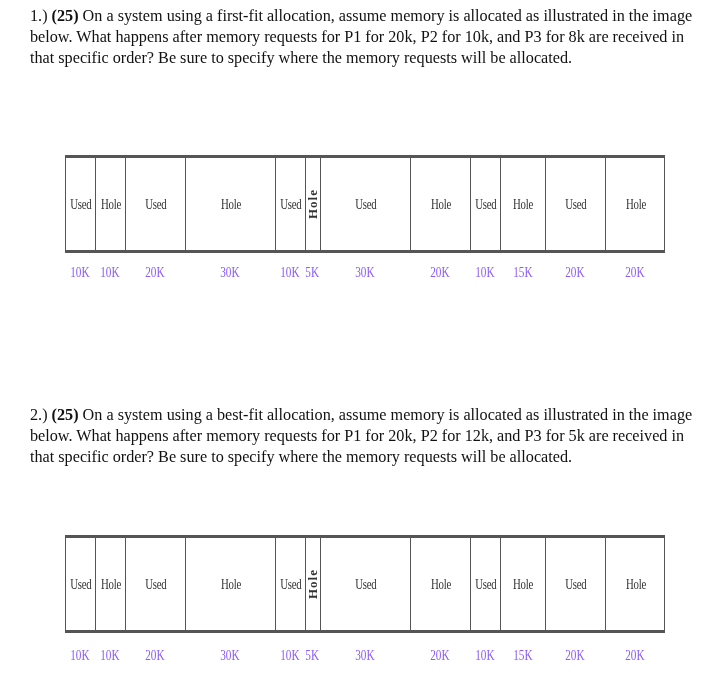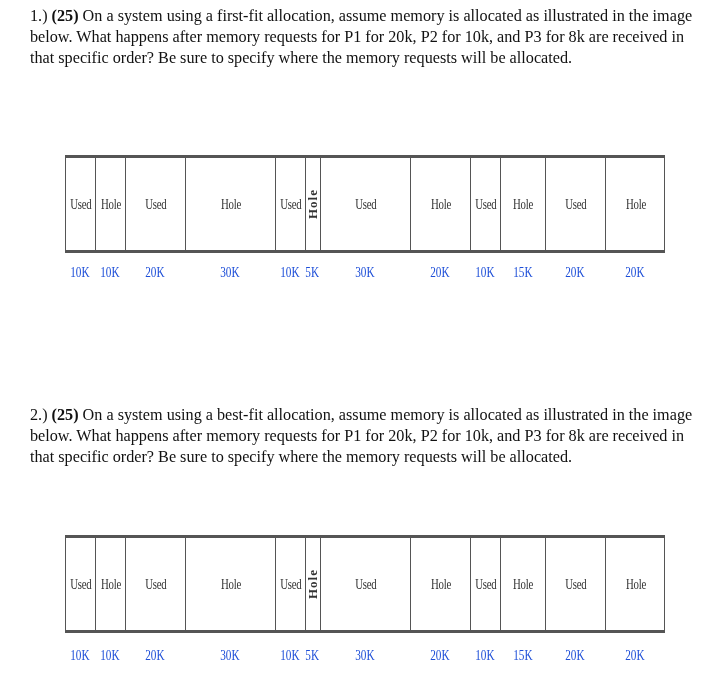--- a/index.html
+++ b/index.html
@@ -16,21 +16,21 @@
     #d2 { top: 535px; }
     .seg { position: absolute; top: 0; bottom: 0; border-right: 1.5px solid #555; box-sizing: border-box;
            display: flex; align-items: center; justify-content: center;
            font-size: 15px; color: #333; transform-origin: center; }
     .seg:last-child { border-right: none; }
     .seg .lbl { display: inline-block; transform: scaleX(0.72); white-space: nowrap; letter-spacing: -0.3px; }
     .seg .lbl.vert { transform: rotate(-90deg); font-weight: bold; letter-spacing: 1px; font-size: 13px; }
     .sizes { position: absolute; left: 65px; width: 600px; height: 20px; }
     #s1 { top: 264px; }
     #s2 { top: 647px; }
-    .size { position: absolute; top: 0; font-size: 15px; color: #1d4ed8; text-align: center; }
+    .size { position: absolute; top: 0; font-size: 15px; color: #8b5cf6; text-align: center; }
     .size span { display: inline-block; transform: scaleX(0.75); white-space: nowrap; }
   </style>
 </head>
 <body>
 
 <div id="q1" class="question">
   <span>1.)</span>
   <b>(25)</b><span> On a system using a first-fit allocation, assume memory is allocated as illustrated in the image below.  What happens after memory requests for P1 for 20k, P2 for 10k, and P3 for 8k are received in that specific order? Be sure to specify where the memory requests will be allocated.</span>
 </div>
 
@@ -82,21 +82,21 @@
     <div class="size" style="left: 245px; width: 110px;"><span>30K</span></div>
     <div class="size" style="left: 335px; width: 80px;"><span>20K</span></div>
     <div class="size" style="left: 395px; width: 50px;"><span>10K</span></div>
     <div class="size" style="left: 425px; width: 65px;"><span>15K</span></div>
     <div class="size" style="left: 470px; width: 80px;"><span>20K</span></div>
     <div class="size" style="left: 530px; width: 80px;"><span>20K</span></div>
   </div>
 
 <div id="q2" class="question">
   <span>2.)</span>
-  <b>(25)</b><span> On a system using a best-fit allocation, assume memory is allocated as illustrated in the image below.  What happens after memory requests for P1 for 20k, P2 for 10k, and P3 for 8k are received in that specific order? Be sure to specify where the memory requests will be allocated.</span>
+  <b>(25)</b><span> On a system using a best-fit allocation, assume memory is allocated as illustrated in the image below.  What happens after memory requests for P1 for 20k, P2 for 12k, and P3 for 5k are received in that specific order? Be sure to specify where the memory requests will be allocated.</span>
 </div>
 
 <div id="d2" class="diagram">
     <div class="seg" style="left: 0px; width: 30px;">
       <span class="lbl">Used</span>
     </div>
     <div class="seg" style="left: 30px; width: 30px;">
       <span class="lbl">Hole</span>
     </div>
     <div class="seg" style="left: 60px; width: 60px;">

